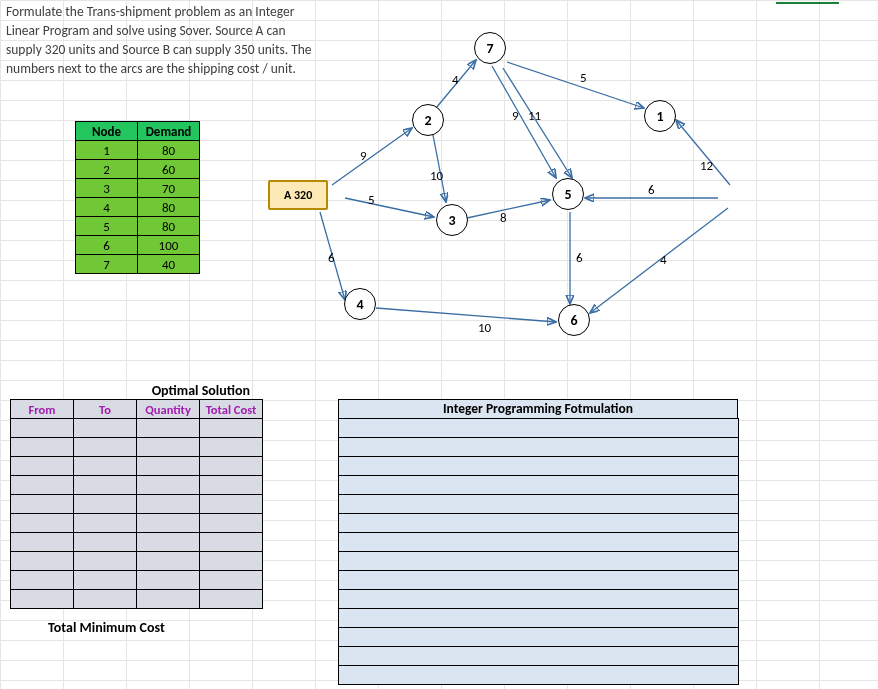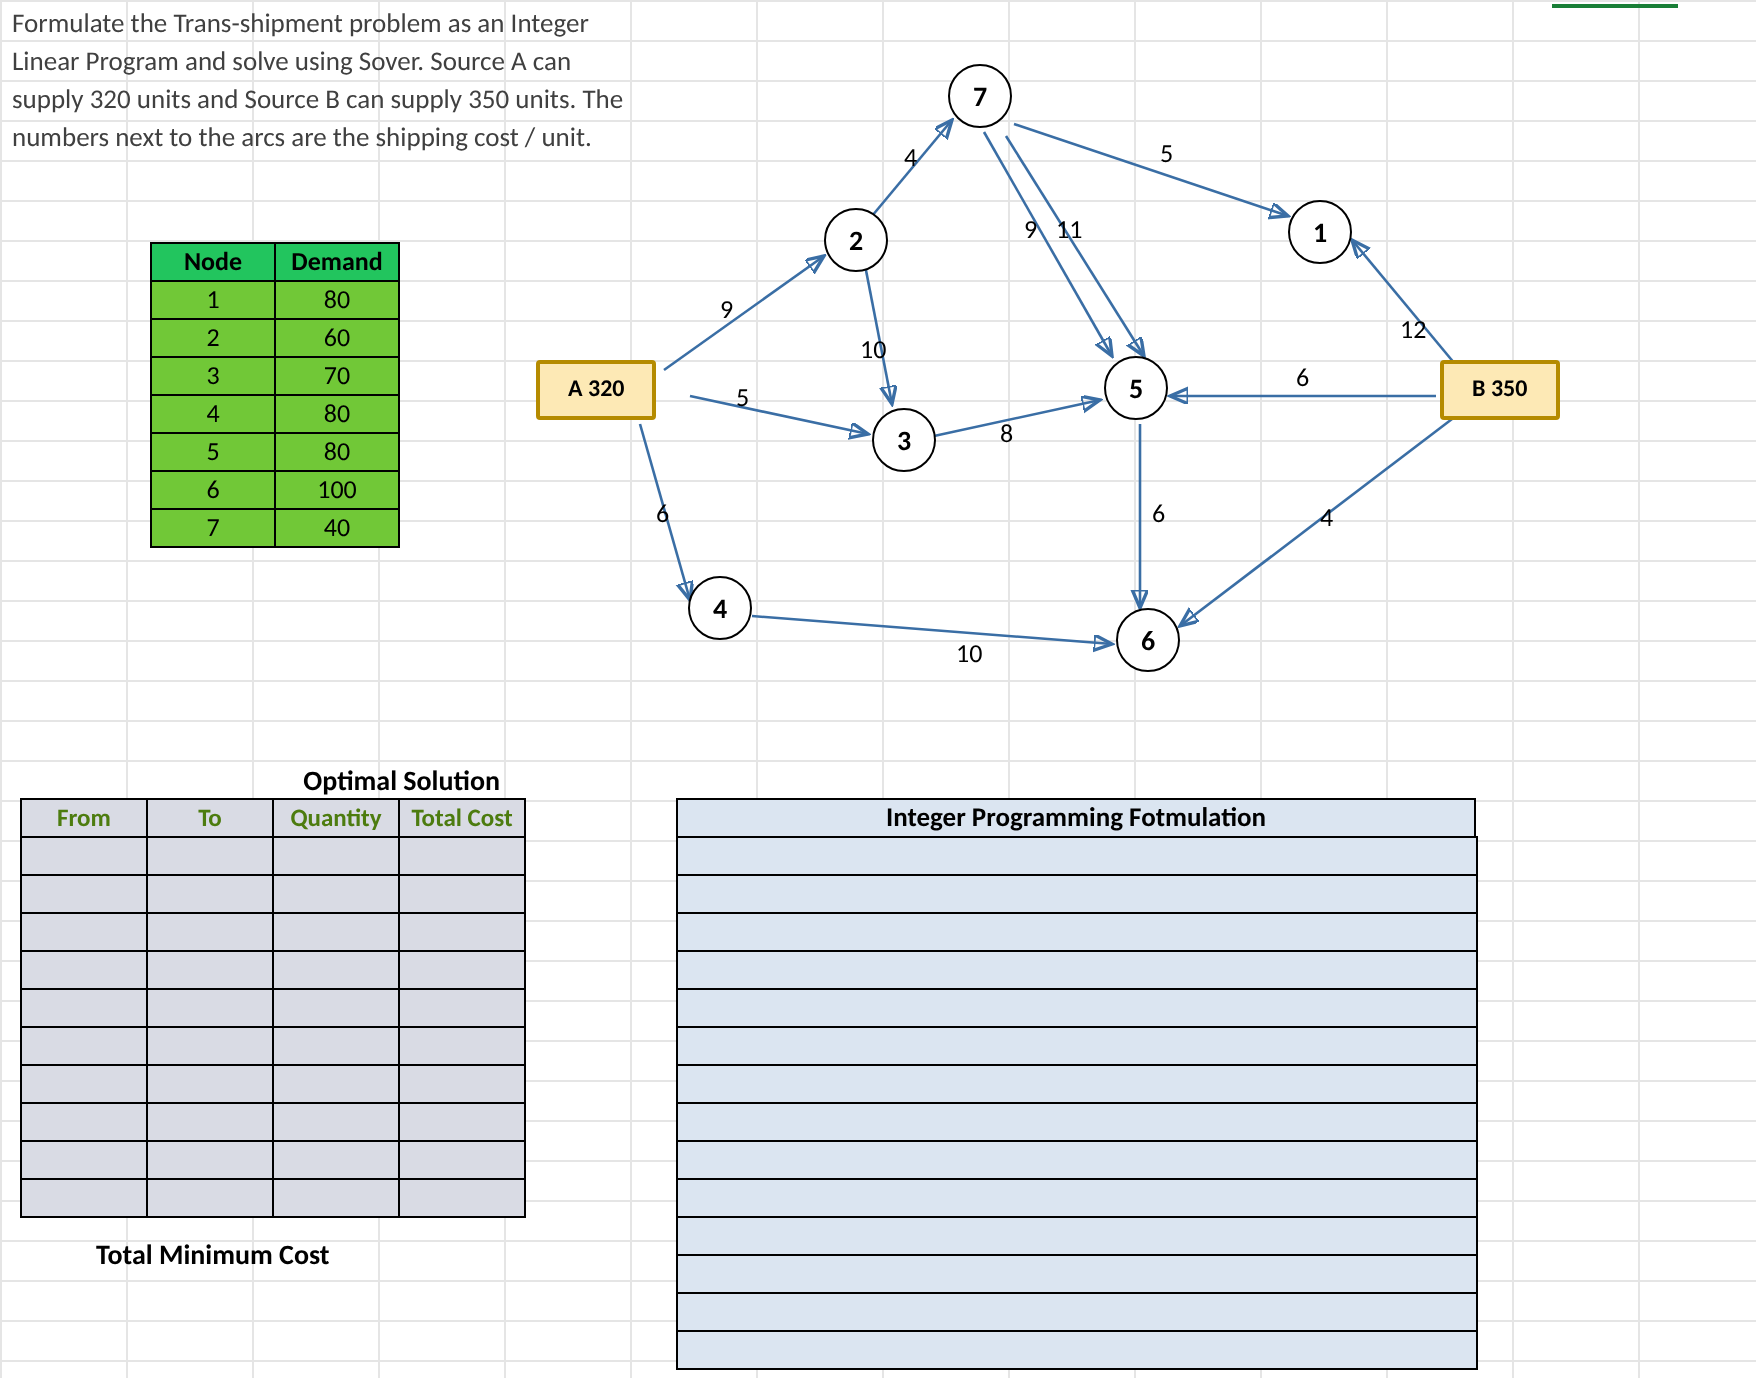--- a/index.html
+++ b/index.html
@@ -105,21 +105,21 @@
     left: 10px; top: 399px;
     border-collapse: collapse;
   }
   .opt-table th, .opt-table td {
     border: 1px solid #000;
     width: 63px; height: 19px;
     font-size: 12.5px;
     text-align: center;
     background: #d9dbe4;
   }
-  .opt-table th { font-weight: bold; background: #d9dbe4; color:#4d7c0f; }
+  .opt-table th { font-weight: bold; background: #d9dbe4; color:#a21caf; }
   .opt-table th:first-child, .opt-table td:first-child { background: #d9dbe4; }
   .opt-table th { background: #d9dbe4; }
   .opt-table th { font-weight: normal; }
   .opt-table thead th { font-weight: bold; background: #fff0; }
   .opt-table thead th { background: #d9dbe4; }
   .tot-min {
     position: absolute;
     left: 48px; top: 619px;
     font-weight: bold;
     font-size: 14px;
@@ -218,21 +218,20 @@
     <line x1="243" y1="48" x2="312" y2="158"></line>
     <line x1="116" y1="288" x2="296" y2="302"></line>
     <line x1="310" y1="192" x2="310" y2="284"></line>
 
     <line x1="470" y1="165" x2="416" y2="100"></line>
     <line x1="468" y1="188" x2="330" y2="293"></line>
     <line x1="458" y1="178" x2="325" y2="178"></line>
   </svg>
 
   <div class="srcbox" style="left:8px; top:160px;">A  320</div>
-  <div class="srcbox" style="left:460px; top:160px;">B  350</div>
 
   <div class="node" style="left:214px; top:12px;">7</div>
   <div class="node" style="left:152px; top:84px;">2</div>
   <div class="node" style="left:384px; top:80px;">1</div>
   <div class="node" style="left:176px; top:184px;">3</div>
   <div class="node" style="left:292px; top:158px;">5</div>
   <div class="node" style="left:84px; top:268px;">4</div>
   <div class="node" style="left:298px; top:284px;">6</div>
 
   <div class="edge-label" style="left:100px; top:128px;">9</div>

